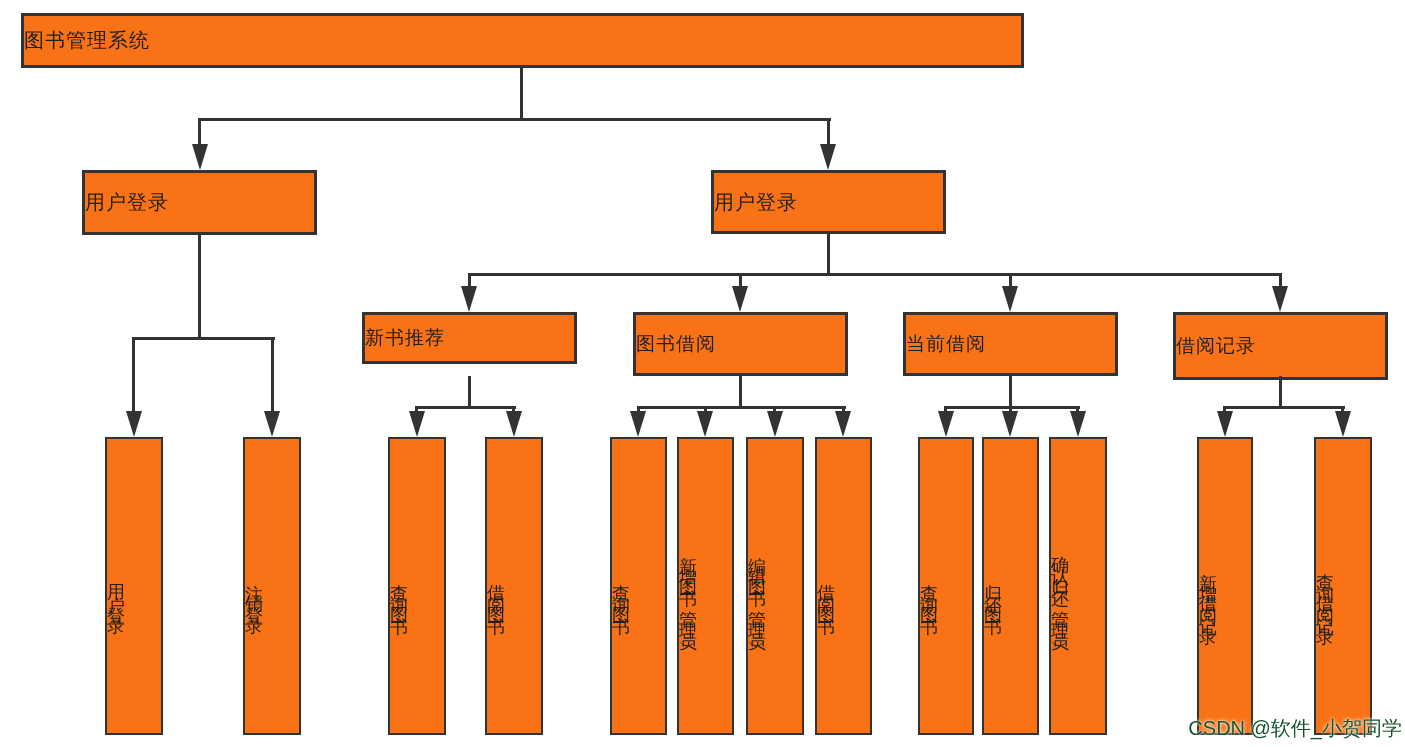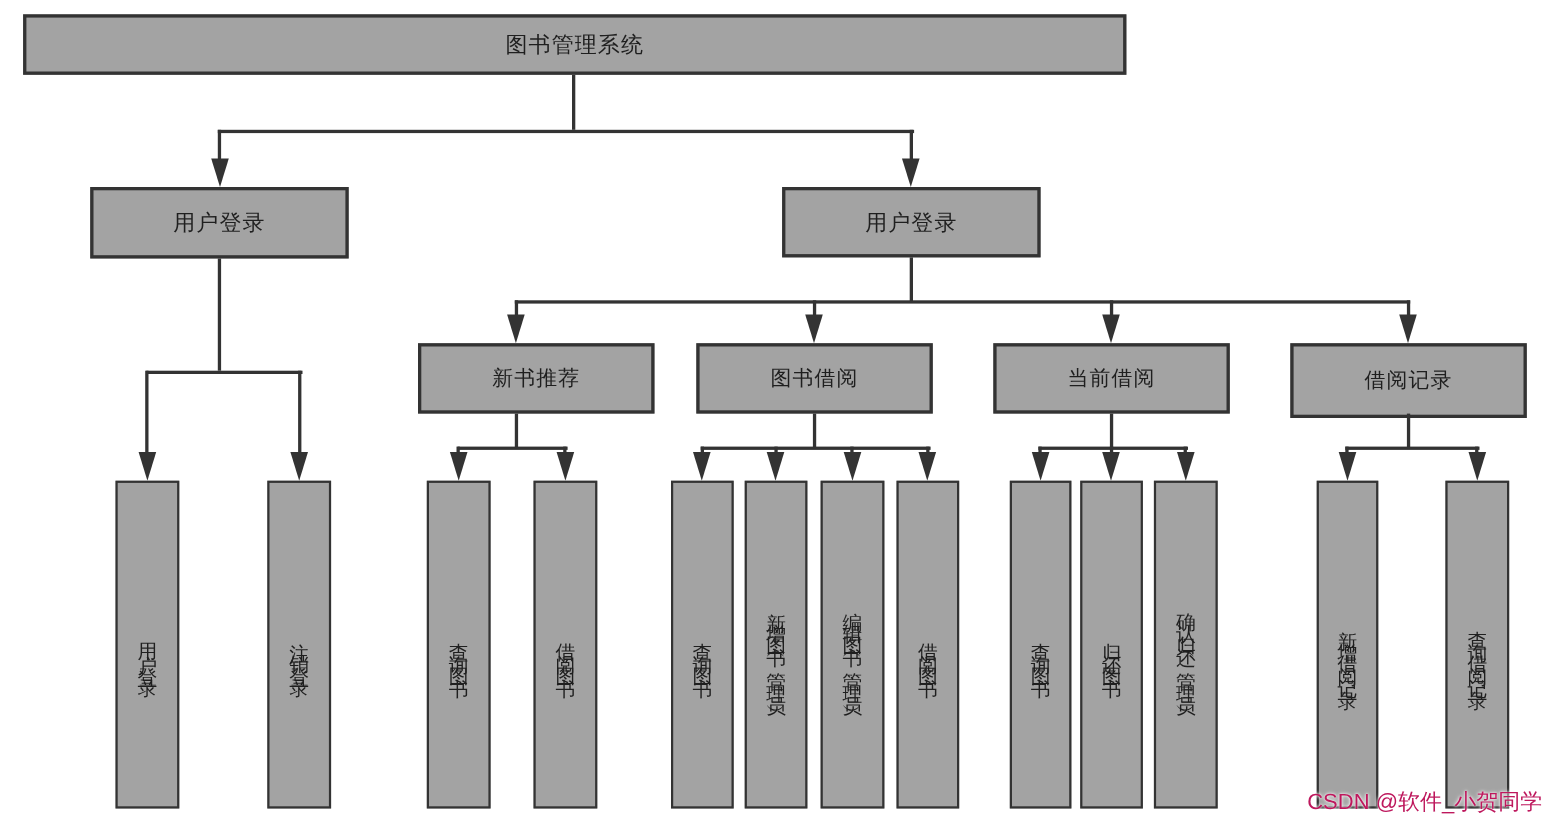--- a/index.html
+++ b/index.html
@@ -1,43 +1,43 @@
 <!DOCTYPE html>
 <html><head>
 <meta charset="utf-8">
 <style>
   html,body { margin:0; padding:0; background:#ffffff; }
   .canvas {
     position:relative; width:1405px; height:747px; background:#ffffff;
     font-family:"Liberation Sans","DejaVu Sans",sans-serif; overflow:hidden;
   }
   .box {
-    position:absolute; box-sizing:border-box; background:#a3a3a3;
+    position:absolute; box-sizing:border-box; background:#f97316;
     border:3px solid #333333; color:#1f1f1f;
-    display:flex; align-items:center; justify-content:center;
+    display:flex; align-items:center; justify-content:flex-start;
   }
   .lvl1 { font-size:20px; letter-spacing:1px; }
   .lvl2 { font-size:20px; letter-spacing:1px; }
   .lvl3 { font-size:19px; letter-spacing:1px; }
   .leaf { border-width:2.5px; }
   .leaf .vtext {
     writing-mode:vertical-rl; text-orientation:mixed;
     font-size:18px; line-height:1; letter-spacing:11px; padding-top:11px;
     color:#1f1f1f;
   }
   .hline { position:absolute; height:3px; background:#333333; }
   .vline { position:absolute; width:3px;  background:#333333; }
   .arrow {
     position:absolute; width:0; height:0;
     border-left:8px solid transparent; border-right:8px solid transparent;
     border-top:26px solid #333333;
   }
   .watermark {
     position:absolute; right:3px; bottom:5px;
-    font-size:20px; color:#be185d;
+    font-size:20px; color:#14532d;
     text-shadow:0 0 2px #ffffff, 0 0 4px #ffffff;
     white-space:nowrap;
   }
 </style>
 </head>
 <body>
 
 <div class="canvas">
 
   <div class="box lvl1" style="left:21px;top:13px;width:1003px;height:55px">
@@ -69,21 +69,21 @@
   <div class="hline" style="left:468px;top:273px;width:814px"></div>
   <div class="vline" style="left:468px;top:273px;height:16px"></div>
   <div class="arrow" style="left:461px;top:286px"></div>
   <div class="vline" style="left:739px;top:273px;height:16px"></div>
   <div class="arrow" style="left:732px;top:286px"></div>
   <div class="vline" style="left:1009px;top:273px;height:16px"></div>
   <div class="arrow" style="left:1002px;top:286px"></div>
   <div class="vline" style="left:1279px;top:273px;height:16px"></div>
   <div class="arrow" style="left:1272px;top:286px"></div>
 
-  <div class="box lvl3" style="left:380px;top:312px;width:215px;height:64px">
+  <div class="box lvl3" style="left:362px;top:312px;width:215px;height:52px">
     <span>新书推荐</span>
   </div>
   <div class="box lvl3" style="left:633px;top:312px;width:215px;height:64px">
     <span>图书借阅</span>
   </div>
   <div class="box lvl3" style="left:903px;top:312px;width:215px;height:64px">
     <span>当前借阅</span>
   </div>
   <div class="box lvl3" style="left:1173px;top:312px;width:215px;height:68px">
     <span>借阅记录</span>

